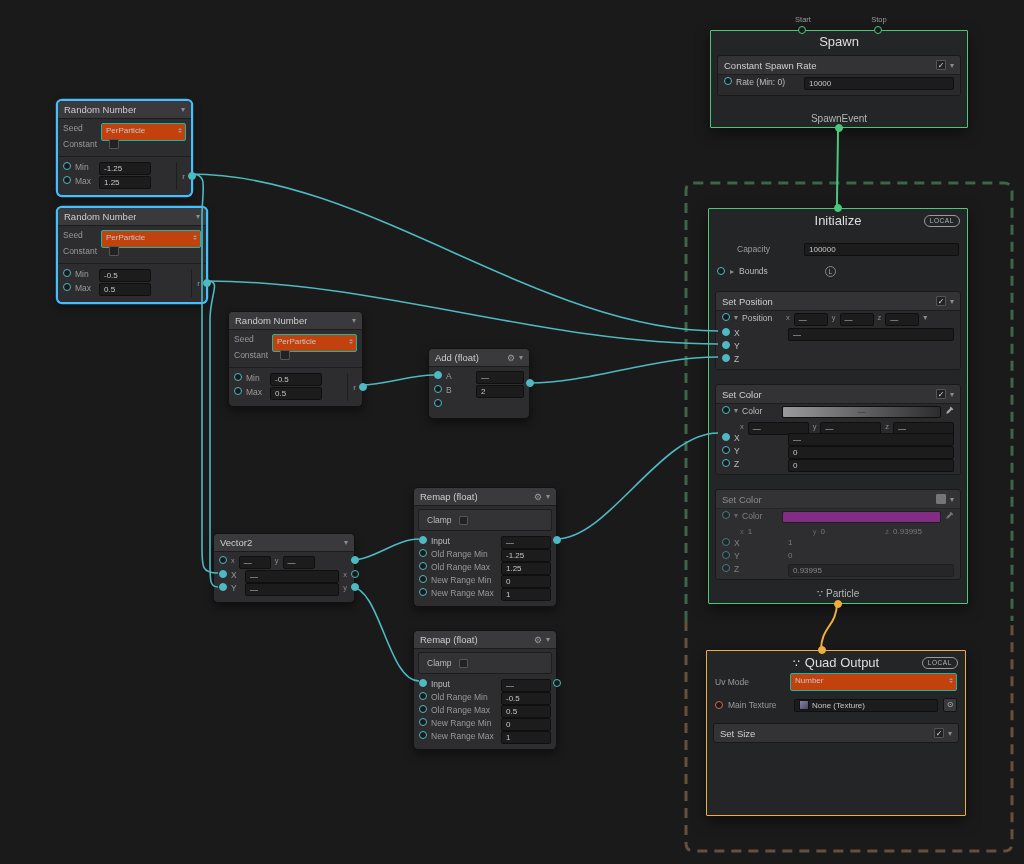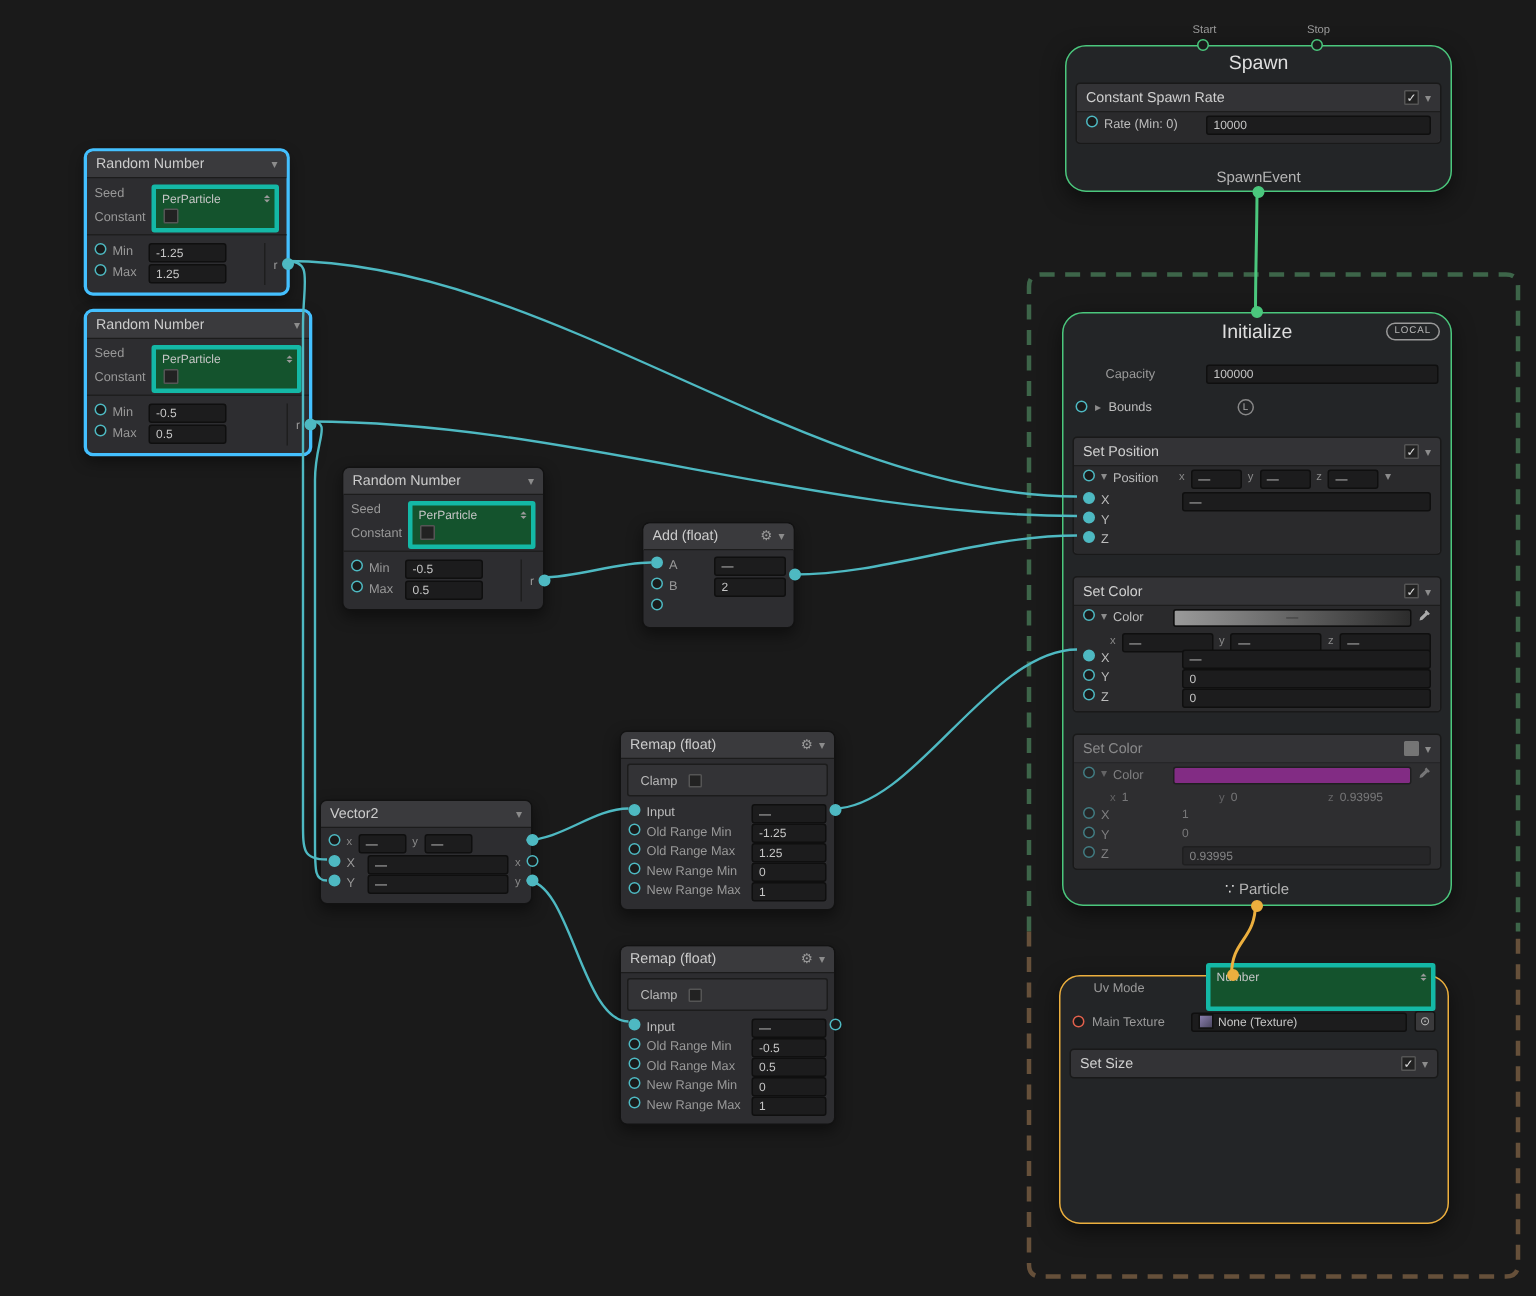--- a/index.html
+++ b/index.html
@@ -1,26 +1,26 @@
 <!DOCTYPE html>
 <html><head>
 <meta charset="utf-8">
 <style>
   html,body{margin:0;padding:0}
   body{width:1024px;height:864px;background:#1a1a1a;font-family:"Liberation Sans","DejaVu Sans",sans-serif;position:relative;overflow:hidden}
   .wires{position:absolute;left:0;top:0;z-index:5;pointer-events:none}
-  .context{position:absolute;z-index:3;background:#232527;border:1.5px solid;border-radius:14px;box-shadow:0 5px 14px rgba(0,0,0,.5)}
+  .context{position:absolute;z-index:3;background:#232527;border:1.5px solid;border-radius:1px;box-shadow:0 5px 14px rgba(0,0,0,.5)}
   .ctx-green{border-color:#4BC77D}
   .ctx-orange{border-color:#ECAF3E}
   .ctx-title{position:relative;text-align:center;color:#dedede;font-size:13px;height:24px;line-height:24px}
   .badge{position:absolute;right:7px;top:6px;border:1px solid #9a9a9a;border-radius:8px;color:#b5b5b5;font-size:6.5px;letter-spacing:.6px;padding:1px 5px;line-height:1.2}
   .crow{display:flex;align-items:center;font-size:8.5px;color:#9b9b9b;padding:0 8px;gap:5px}
   .clbl{width:62px;flex:none}
   .field{background:#1c1c1d;border:1px solid #0f0f0f;border-radius:2px;color:#c6c6c6;font-size:8px;line-height:11px;padding:0 4px;height:11px;overflow:hidden;white-space:nowrap}
-  .enum{background:#14532d;border:3px solid #14b8a6;border-radius:2px;color:#c6c6c6;font-size:8px;display:flex;align-items:center;height:12px;padding:0 3px 14px 4px}
+  .enum{background:#c2410c;border:1px solid #14b8a6;border-radius:2px;color:#c6c6c6;font-size:8px;display:flex;align-items:center;height:12px;padding:0 3px 4px 4px}
   .updown{margin-left:auto;display:flex;flex-direction:column;gap:1px}
   .updown::before,.updown::after{content:"";border:2.5px solid transparent;width:0;height:0}
   .updown::before{border-bottom-color:#9a9a9a;border-top-width:0}
   .updown::after{border-top-color:#9a9a9a;border-bottom-width:0}
   .port{width:8px;height:8px;border-radius:50%;border:1.5px solid #4EB9C2;background:#1a1a1a;flex:none;box-sizing:border-box}
   .port.filled{background:#4EB9C2}
   .port.green{border-color:#4BC77D}
   .port.green.filled{background:#4BC77D}
   .port.orange{border-color:#ECAF3E}
   .port.orange.filled{background:#ECAF3E}
@@ -248,22 +248,26 @@
   </div>
 
   <div class="ctx-footer">
     <span style="color:#ddd;margin-right:3px">∵</span><span>Particle</span>
   </div>
   <span class="fport port orange filled" style="bottom:-5px;left:calc(50% - 4.5px)"></span>
 </div>
 
 <div class="context ctx-orange" style="left:706px;top:650px;width:258px;height:164px">
   <span class="fport port orange filled" style="top:-5px;left:111px"></span>
+  <div class="ctx-title">
+    <span style="margin-right:5px;font-size:11px;color:#eee">∵</span><span>Quad Output</span>
+    <span class="badge">LOCAL</span>
+  </div>
   <div class="crow" style="height:14px">
-    <span class="clbl" style="width:70px;margin-left:14px">Uv Mode</span>
+    <span class="clbl" style="width:70px;">Uv Mode</span>
     <div class="enum" style="flex:1">
         <span>Number</span>
         <span class="updown"></span>
       </div>
   </div>
   <div class="crow" style="height:16px;margin-top:8px">
     <span class="port red"></span>
     <span class="clbl" style="width:61px">Main Texture</span>
     <div class="field" style="flex:1;display:flex;align-items:center">
         <span class="texswatch"></span>

